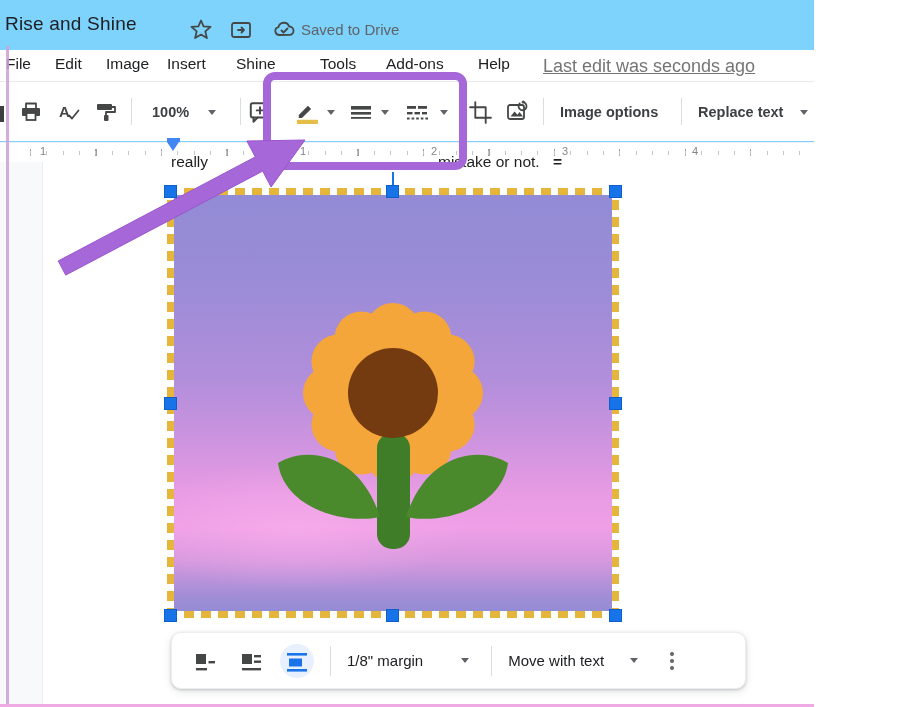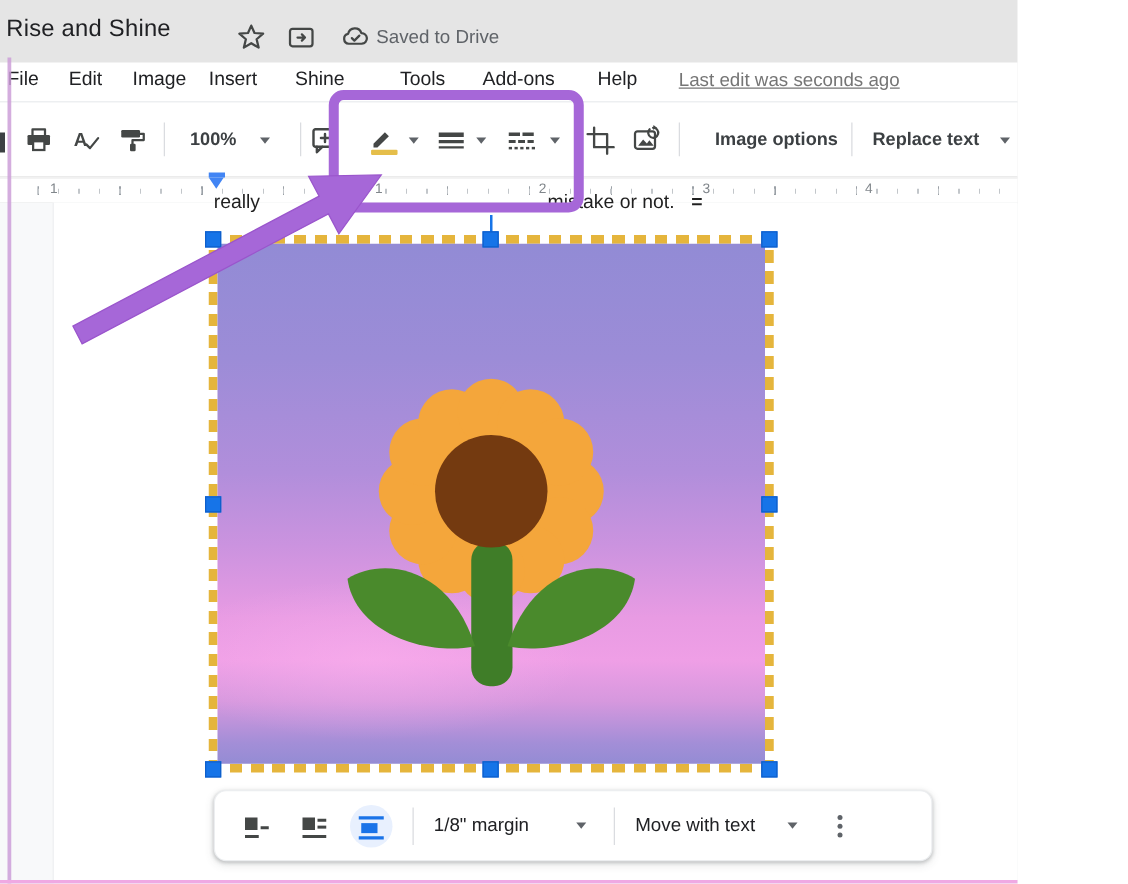--- a/index.html
+++ b/index.html
@@ -1,25 +1,25 @@
 <!DOCTYPE html>
 <html><head>
 <meta charset="utf-8">
 <style>
   html,body{margin:0;padding:0;}
   body{font-family:"Liberation Sans","DejaVu Sans",sans-serif;background:#fff;}
-  .app{position:relative;width:814px;height:707px;overflow:hidden;background:#e5e5e5;}
+  .app{position:relative;width:814px;height:707px;overflow:hidden;background:#7dd3fc;}
   .abs{position:absolute;}
   
   .doc-title{left:5px;top:13px;font-size:19px;color:#202124;letter-spacing:.2px;}
   .title-icon{top:18px;width:24px;height:24px;}
   .saved-label{left:301px;top:21px;font-size:15px;color:#5f6368;}
   .menu-row{left:0;top:50px;width:902px;height:31px;border-bottom:1px solid #e8eaed;background:#fff;}
   .menu-item{position:absolute;top:5px;font-size:15.5px;color:#202124;cursor:default;}
-  .last-edit{position:absolute;left:543px;top:6px;font-size:15px;color:#757575;text-decoration:underline;}
+  .last-edit{position:absolute;left:543px;top:6px;font-size:18px;color:#757575;text-decoration:underline;}
   
   .toolbar{left:0;top:82px;width:902px;height:59px;background:#fff;}
   .tb{position:absolute;top:17px;display:flex;align-items:center;justify-content:center;width:26px;height:26px;}
   .tb svg{display:block;}
   .tb-divider{position:absolute;top:16px;width:1px;height:27px;background:#dadce0;}
   .tb-text{position:absolute;top:22px;font-size:14.5px;color:#3c4043;font-weight:bold;}
   .dd{width:0;height:0;border-left:4.5px solid transparent;border-right:4.5px solid transparent;border-top:5px solid #5f6368;position:absolute;top:28px;}
   
   .ruler{left:0;top:142px;width:902px;height:19px;background:#fff;border-top:1px solid #efefef;border-bottom:1px solid #d7d7d7;}
   .ruler-ticks{position:absolute;left:30px;top:0;width:856px;height:19px;
@@ -175,21 +175,21 @@
     </span>
     <span class="tb" style="left:505px">
       <svg width="26" height="26" viewBox="0 0 26 26">
           <rect class="icon-stroke" x="3" y="6" width="16" height="14" rx="2"></rect>
           <path class="icon-fill" d="M5.5,17.5 l4,-5 3,3.2 2,-2.6 3.5,4.4 Z"></path>
           <path class="icon-stroke" d="M17.5,3.2 a4,4 0 1 1 -2.8,1.2"></path>
           <path class="icon-fill" d="M17.8,1 l3,2.4 -3.4,1.4 Z"></path>
         </svg>
     </span>
     <div class="tb-divider" style="left:543px"></div>
-    <span class="tb-text" style="left:572px">Image options</span>
+    <span class="tb-text" style="left:560px">Image options</span>
     <div class="tb-divider" style="left:681px"></div>
     <span class="tb-text" style="left:698px">Replace text</span>
     <div class="dd" style="left:800px"></div>
   </div>
 
   <div class="abs ruler">
     <div class="ruler-ticks"></div>
     <span class="ruler-num" style="left:40px">1</span>
     <span class="ruler-num" style="left:300px">1</span>
     <span class="ruler-num" style="left:431px">2</span>

